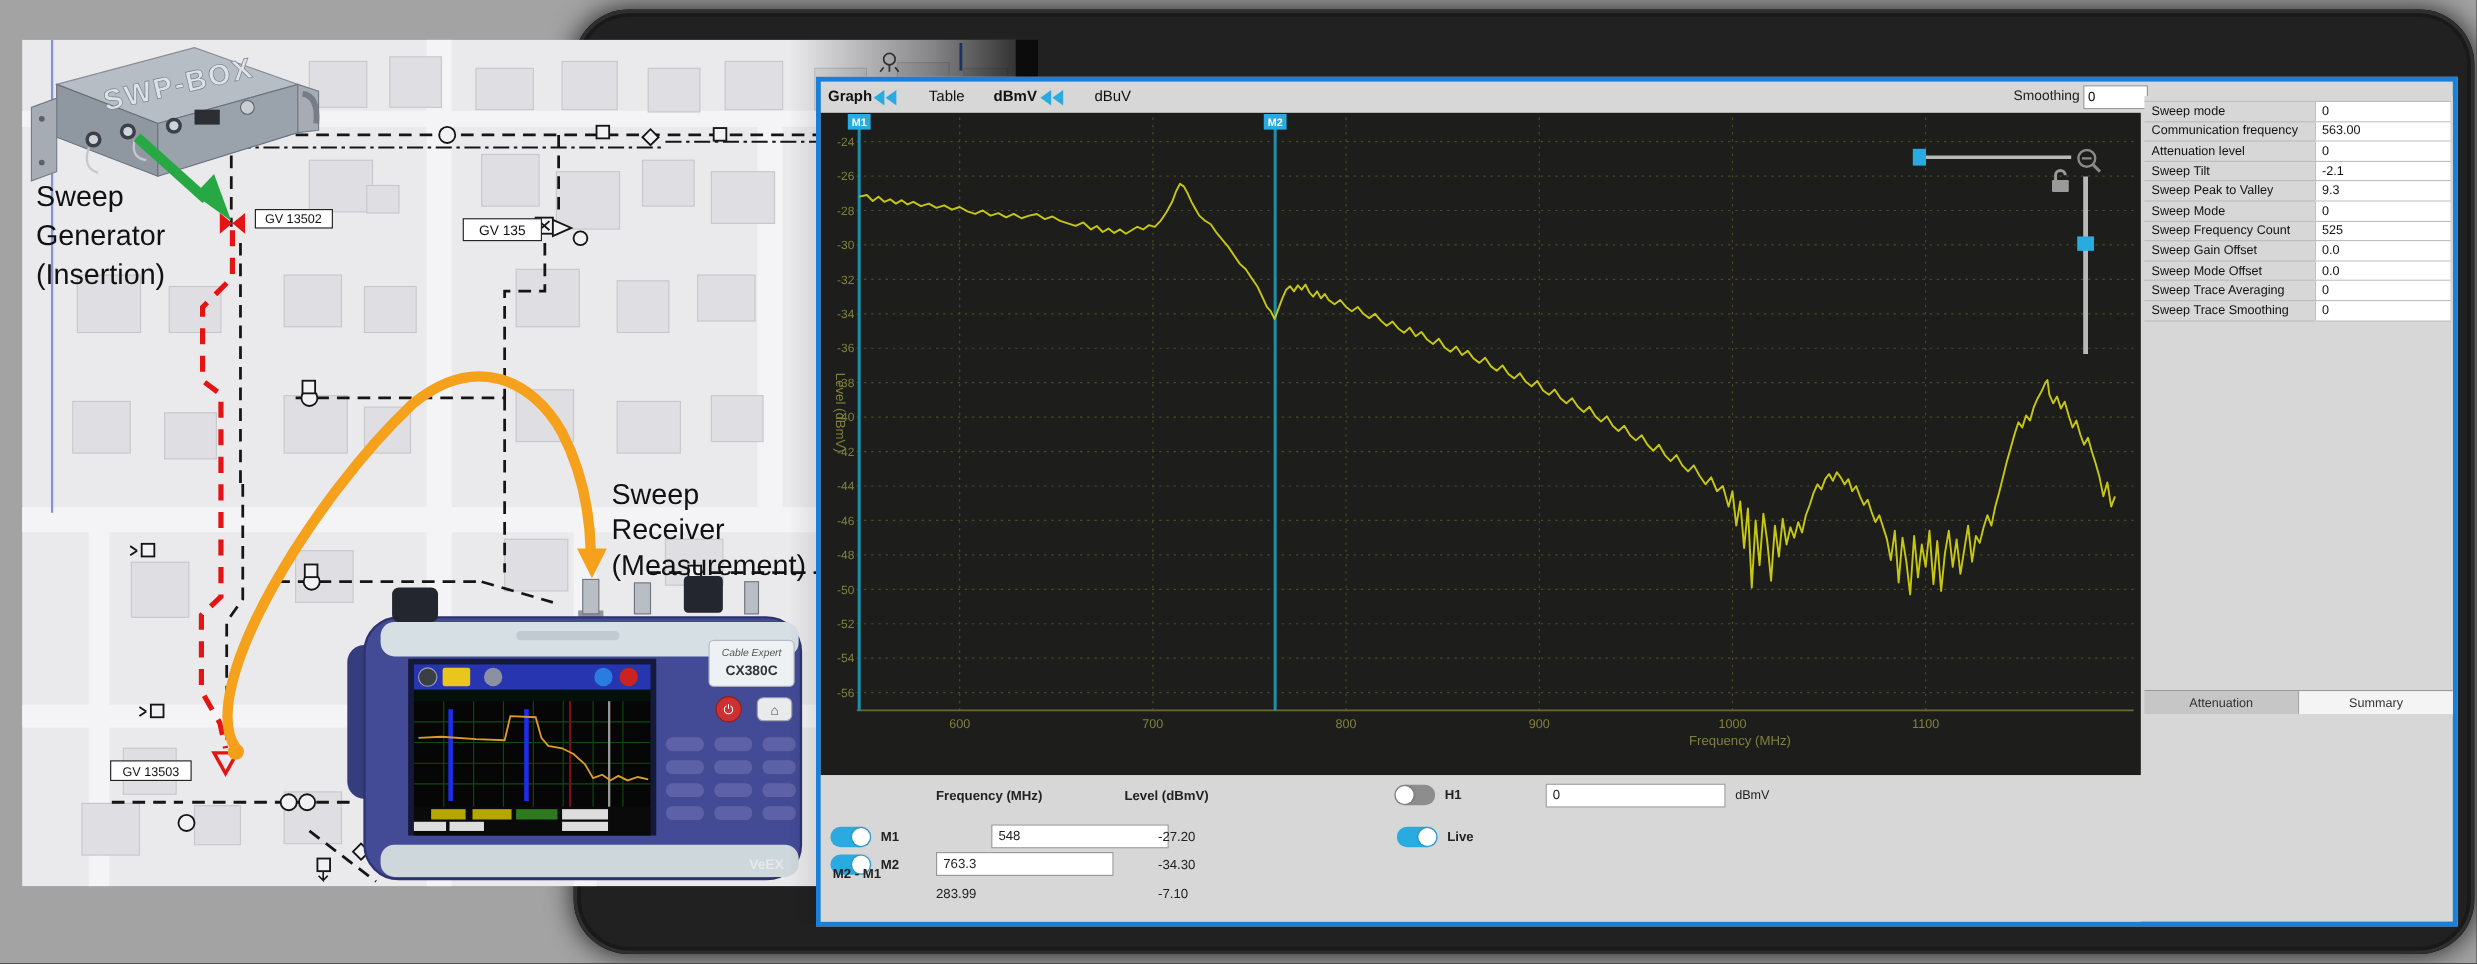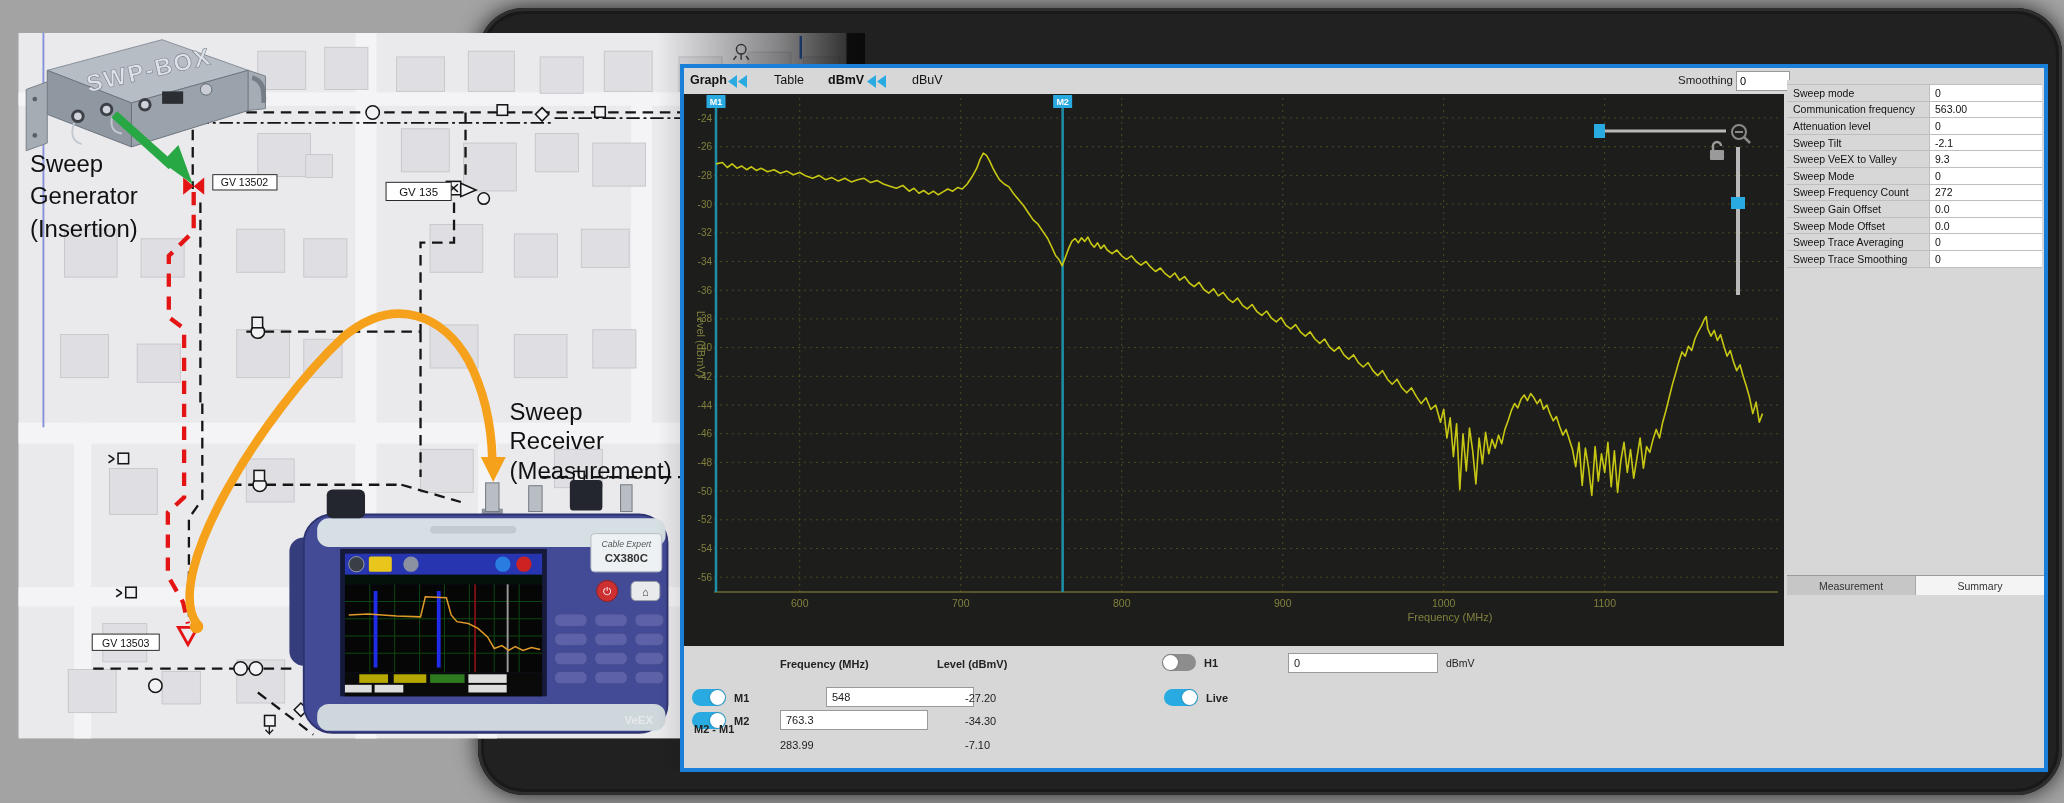--- a/index.html
+++ b/index.html
@@ -401,50 +401,50 @@
           </div>
           <div class="set-row">
             <div class="set-label">Attenuation level</div>
             <div class="set-value">0</div>
           </div>
           <div class="set-row">
             <div class="set-label">Sweep Tilt</div>
             <div class="set-value">-2.1</div>
           </div>
           <div class="set-row">
-            <div class="set-label">Sweep VeEX to Valley</div>
+            <div class="set-label">Sweep Peak to Valley</div>
             <div class="set-value">9.3</div>
           </div>
           <div class="set-row">
             <div class="set-label">Sweep Mode</div>
             <div class="set-value">0</div>
           </div>
           <div class="set-row">
             <div class="set-label">Sweep Frequency Count</div>
-            <div class="set-value">272</div>
+            <div class="set-value">525</div>
           </div>
           <div class="set-row">
             <div class="set-label">Sweep Gain Offset</div>
             <div class="set-value">0.0</div>
           </div>
           <div class="set-row">
             <div class="set-label">Sweep Mode Offset</div>
             <div class="set-value">0.0</div>
           </div>
           <div class="set-row">
             <div class="set-label">Sweep Trace Averaging</div>
             <div class="set-value">0</div>
           </div>
           <div class="set-row">
             <div class="set-label">Sweep Trace Smoothing</div>
             <div class="set-value">0</div>
           </div>
         </div>
       <div class="tabs">
-        <div class="tab tab-info">Measurement</div>
+        <div class="tab tab-info">Attenuation</div>
         <div class="tab tab-sum">Summary</div>
       </div>
     </div>
 
     <div class="bottompanel">
       <span class="bp-text bp-bold" style="left:96px;top:12px">Frequency (MHz)</span>
       <span class="bp-text bp-bold" style="left:253px;top:12px">Level (dBmV)</span>
 
       <div class="toggle off" style="left:478px;top:8px">
           <div class="knob"></div>

